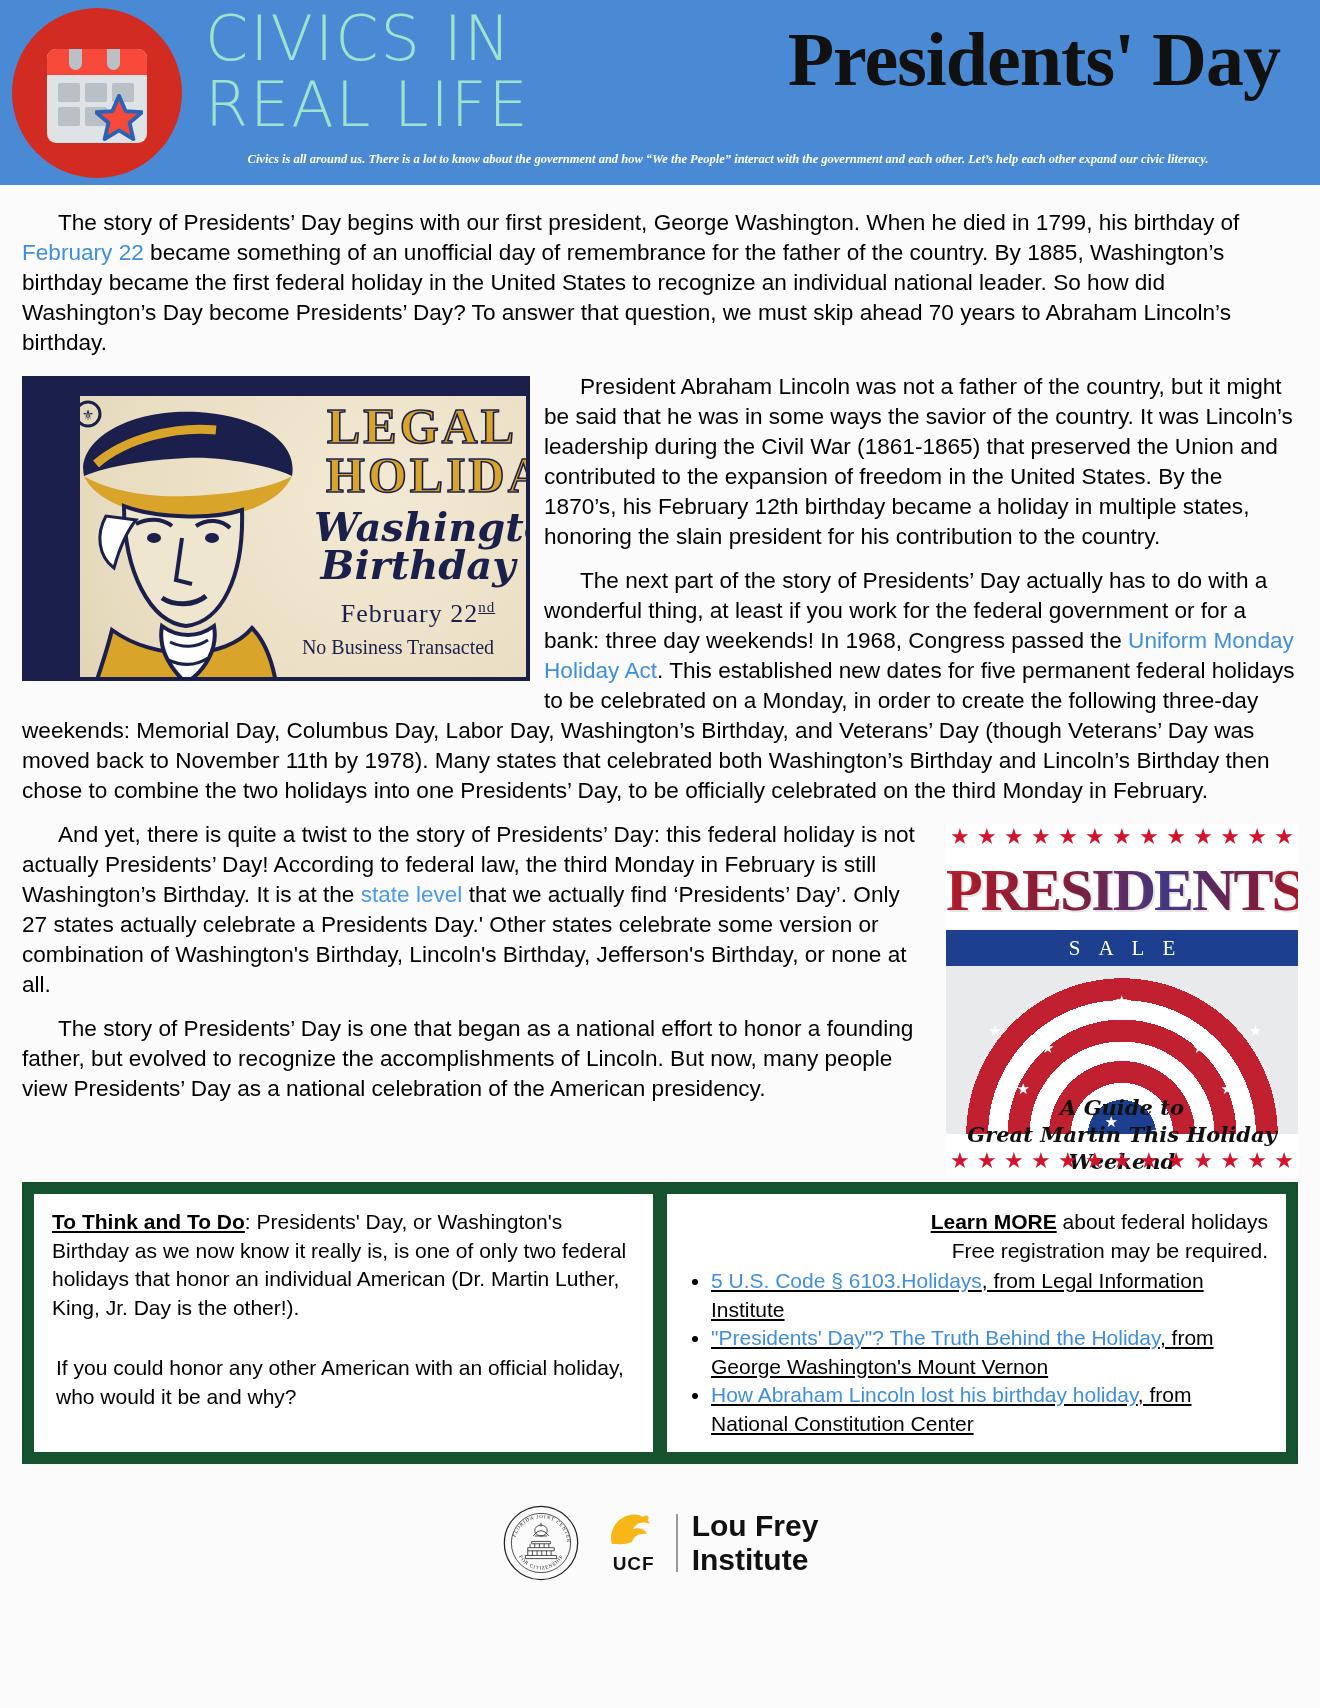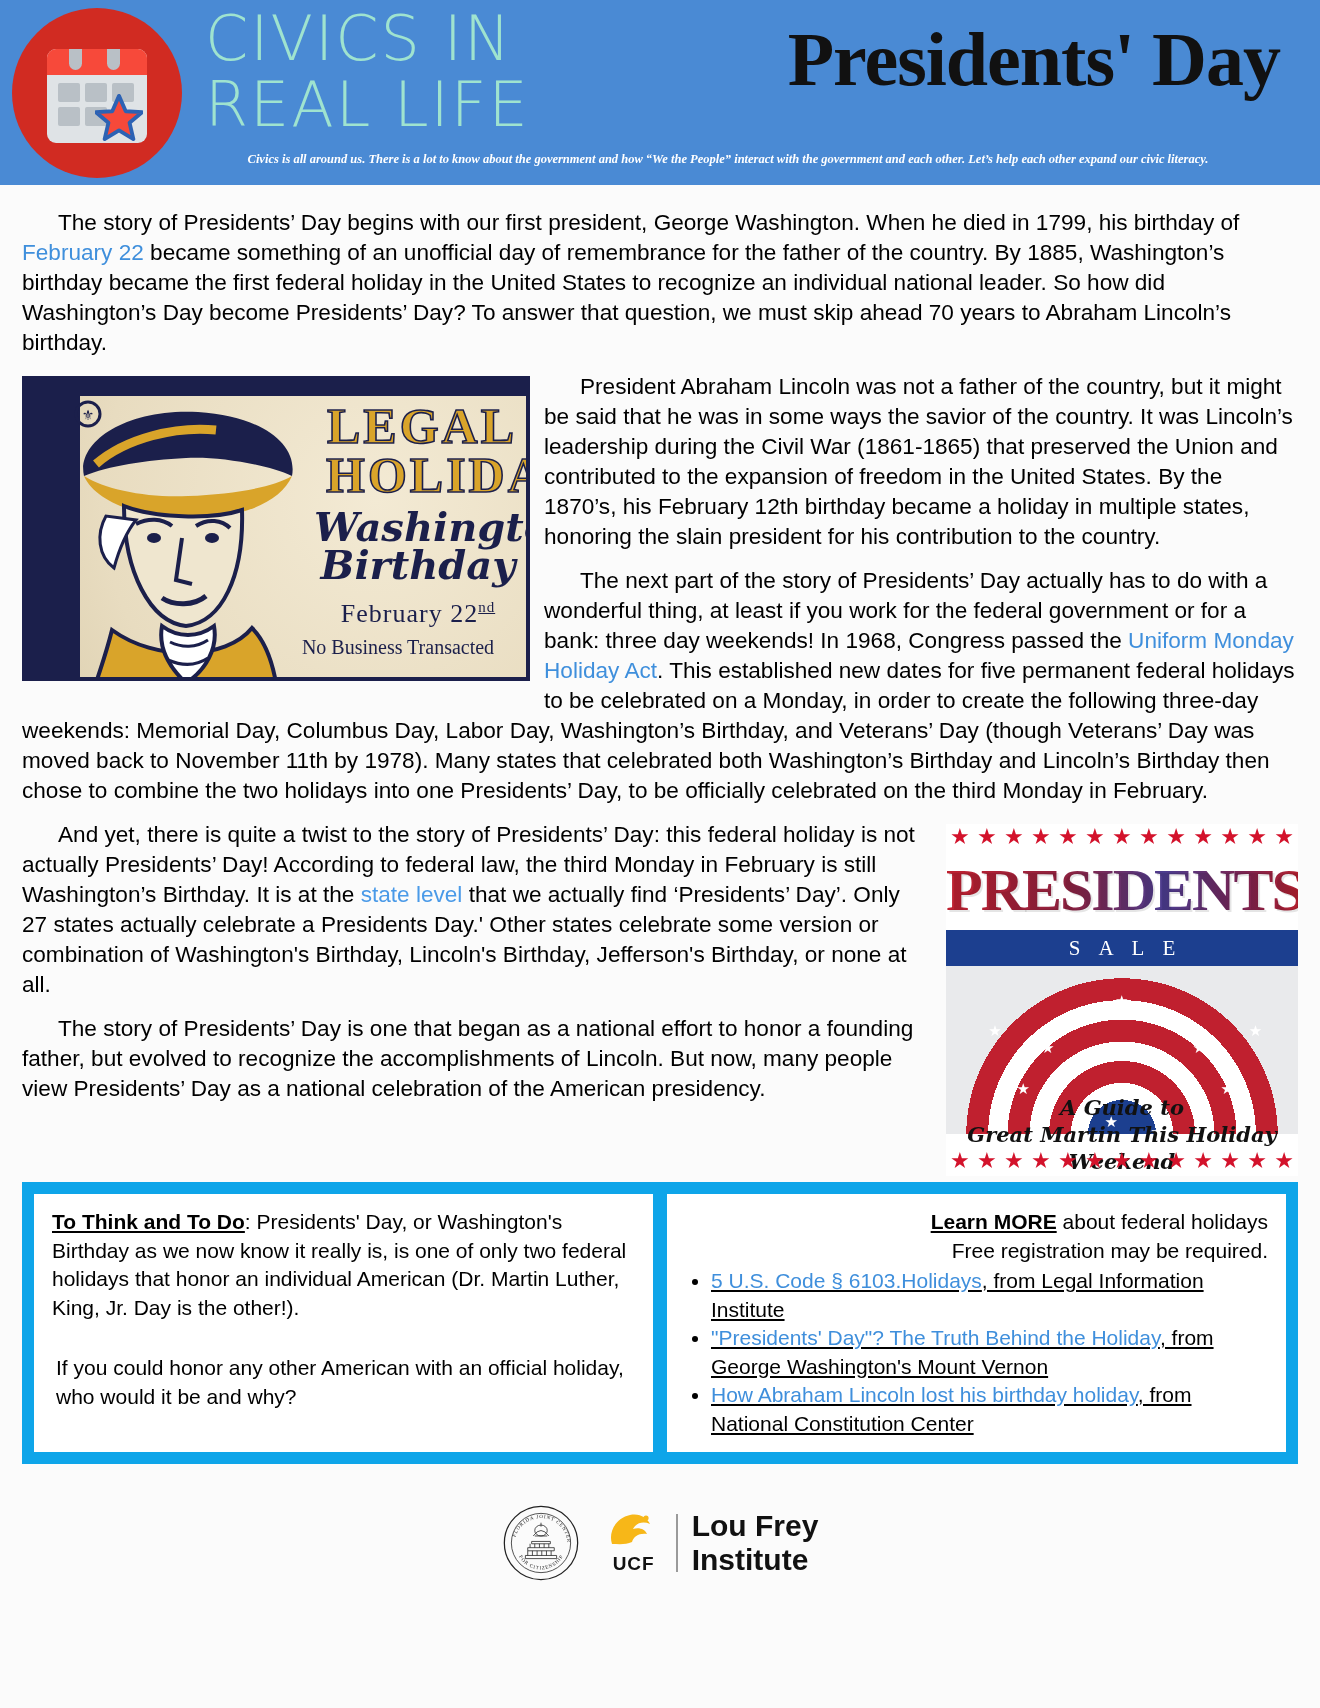--- a/index.html
+++ b/index.html
@@ -168,21 +168,21 @@
     position:absolute;left:0;right:0;bottom:24px;height:58px;
     text-align:center;
     font-family:"DejaVu Serif", serif;font-weight:bold;font-style:italic;
     font-size:21px;line-height:27px;color:#111;
   }
 
   
   .bluebox{
     clear:both;
     margin:38px 22px 0 22px;
-    background:#0ea5e9;
+    background:#14532d;
     padding:12px;
     display:flex;
     gap:14px;
     box-sizing:border-box;
   }
   .whitecard{
     background:#fff;
     padding:14px 18px;
     box-sizing:border-box;
     font-size:21px;

